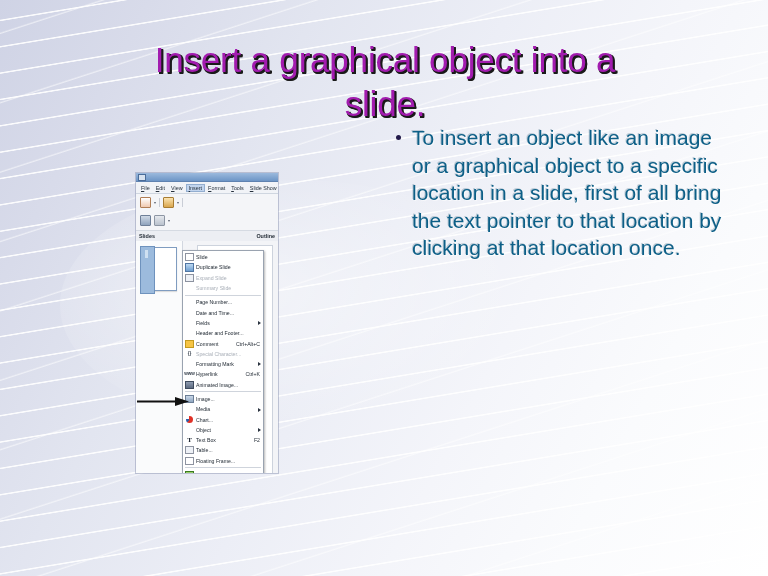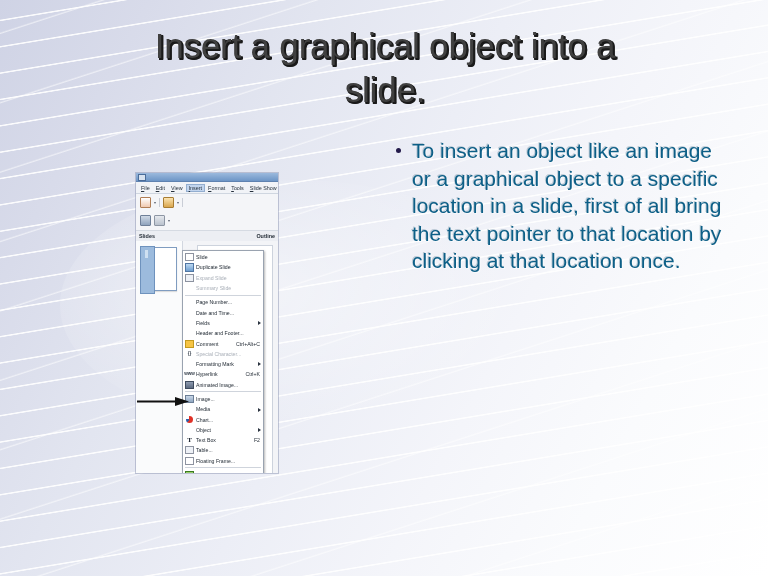--- a/index.html
+++ b/index.html
@@ -40,36 +40,36 @@
     transform:rotate(-2deg) translateY(40px);
   }
   #slide-bg .ghost{
     position:absolute;left:60px;top:180px;width:470px;height:250px;
     border-radius:50%;
     background:radial-gradient(ellipse at 40% 45%, rgba(255,255,255,.45) 0%, rgba(255,255,255,0) 70%);
   }
 
   
   #title{
-    position:absolute;left:40px;top:24px;width:690px;
+    position:absolute;left:40px;top:38px;width:690px;
     text-align:center;
     font-size:35px;line-height:44px;
-    color:#404040;
+    color:#a21caf;
     letter-spacing:-.2px;
     text-shadow:
       2px 2px 0 #1a1a1a,
       1px 1px 0 #1a1a1a,
       2px 1px 0 #1a1a1a,
       1px 2px 0 #1a1a1a;
     white-space:pre-wrap;
   }
 
   
   #body-block{
-    position:absolute;left:396px;top:137px;width:330px;
+    position:absolute;left:396px;top:124px;width:330px;
   }
   .bullet-row{display:flex;align-items:flex-start;}
   .bullet-dot{
     flex:0 0 auto;
     width:5px;height:5px;border-radius:50%;
     background:#231a4a;
     margin:11px 11px 0 0;
   }
   .bullet-text{
     flex:1 1 auto;

